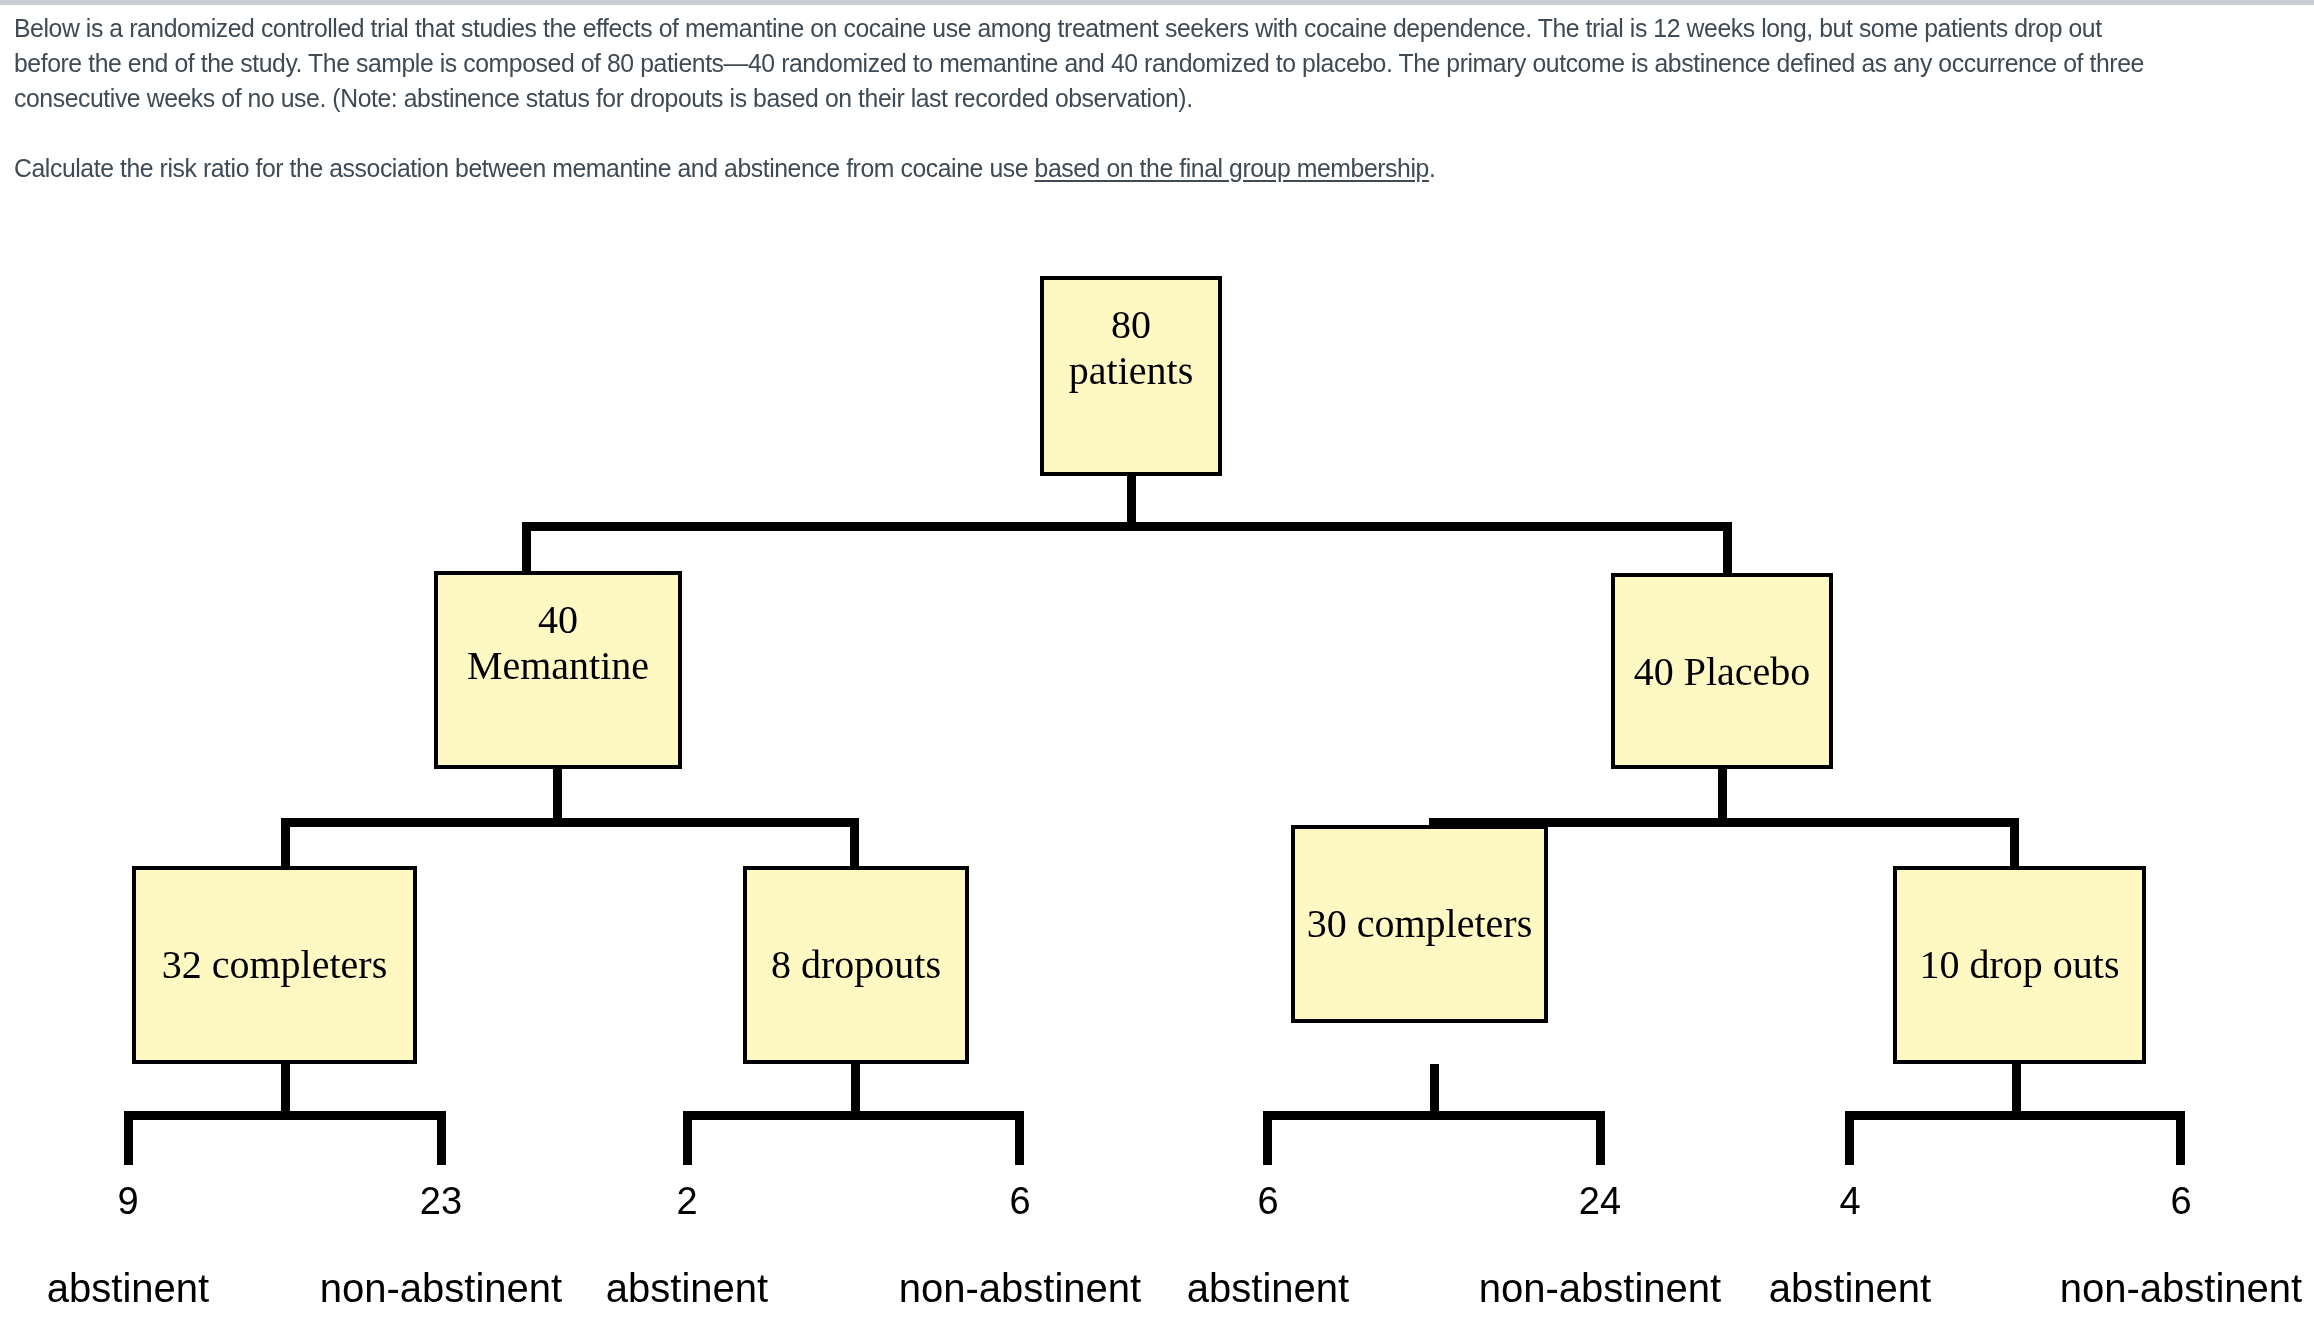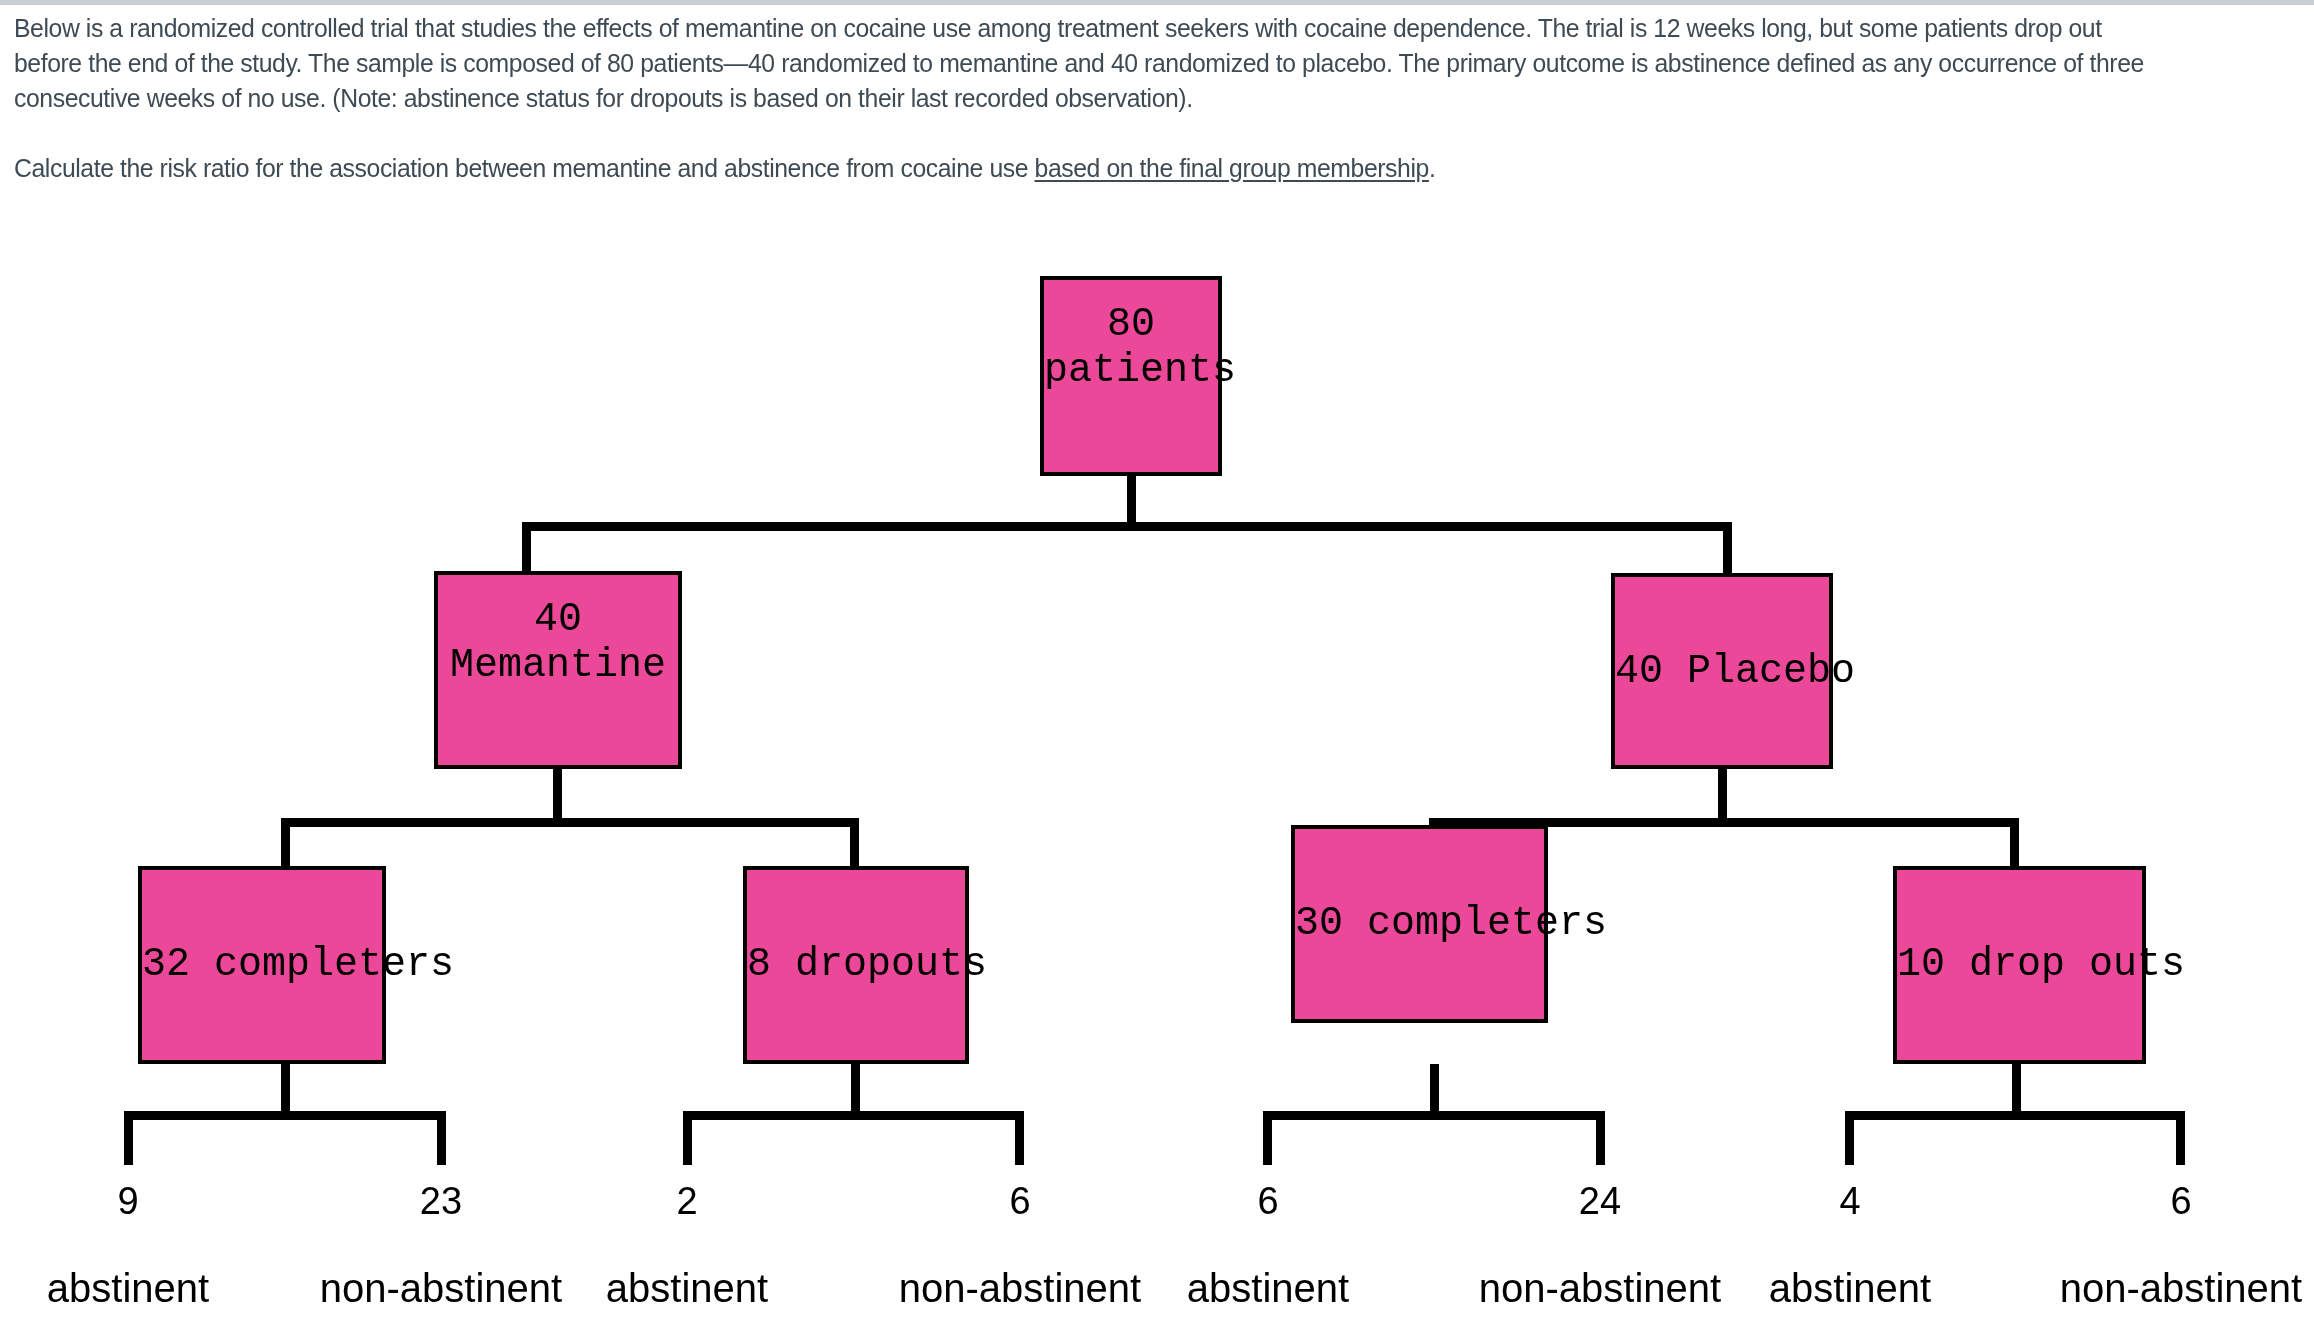--- a/index.html
+++ b/index.html
@@ -42,23 +42,23 @@
     position: absolute;
     left: 0;
     top: 0;
     width: 2314px;
     height: 1324px;
   }
   .node {
     position: absolute;
     box-sizing: border-box;
     border: 4px solid #000000;
-    background: #ec4899;
+    background: #fef9c3;
     color: #000000;
-    font-family: Liberation Mono, monospace;
+    font-family: Liberation Serif, serif;
     font-size: 40px;
     line-height: 46px;
     text-align: center;
     white-space: nowrap;
   }
   .node .inner {
     position: absolute;
     left: 0;
     right: 0;
   }
@@ -140,21 +140,21 @@
     <div class="vbar" style="left:553px; top:764px; height:53px;"></div>
     <div class="hbar" style="left:281px; top:813px; width:578px;"></div>
     <div class="vbar" style="left:281px; top:813px; height:48px;"></div>
     <div class="vbar" style="left:850px; top:813px; height:48px;"></div>
 
     <div class="vbar" style="left:1718px; top:764px; height:53px;"></div>
     <div class="hbar" style="left:1429px; top:813px; width:590px;"></div>
     <div class="vbar" style="left:1429px; top:813px; height:48px;"></div>
     <div class="vbar" style="left:2010px; top:813px; height:48px;"></div>
 
-    <div class="node lvl3" style="left:138px; top:861px; width:248px; height:198px;">
+    <div class="node lvl3" style="left:132px; top:861px; width:285px; height:198px;">
       <div class="inner">
         <div>32 completers</div>
       </div>
     </div>
 
     <div class="node lvl3" style="left:743px; top:861px; width:226px; height:198px;">
       <div class="inner">
         <div>8 dropouts</div>
       </div>
     </div>

